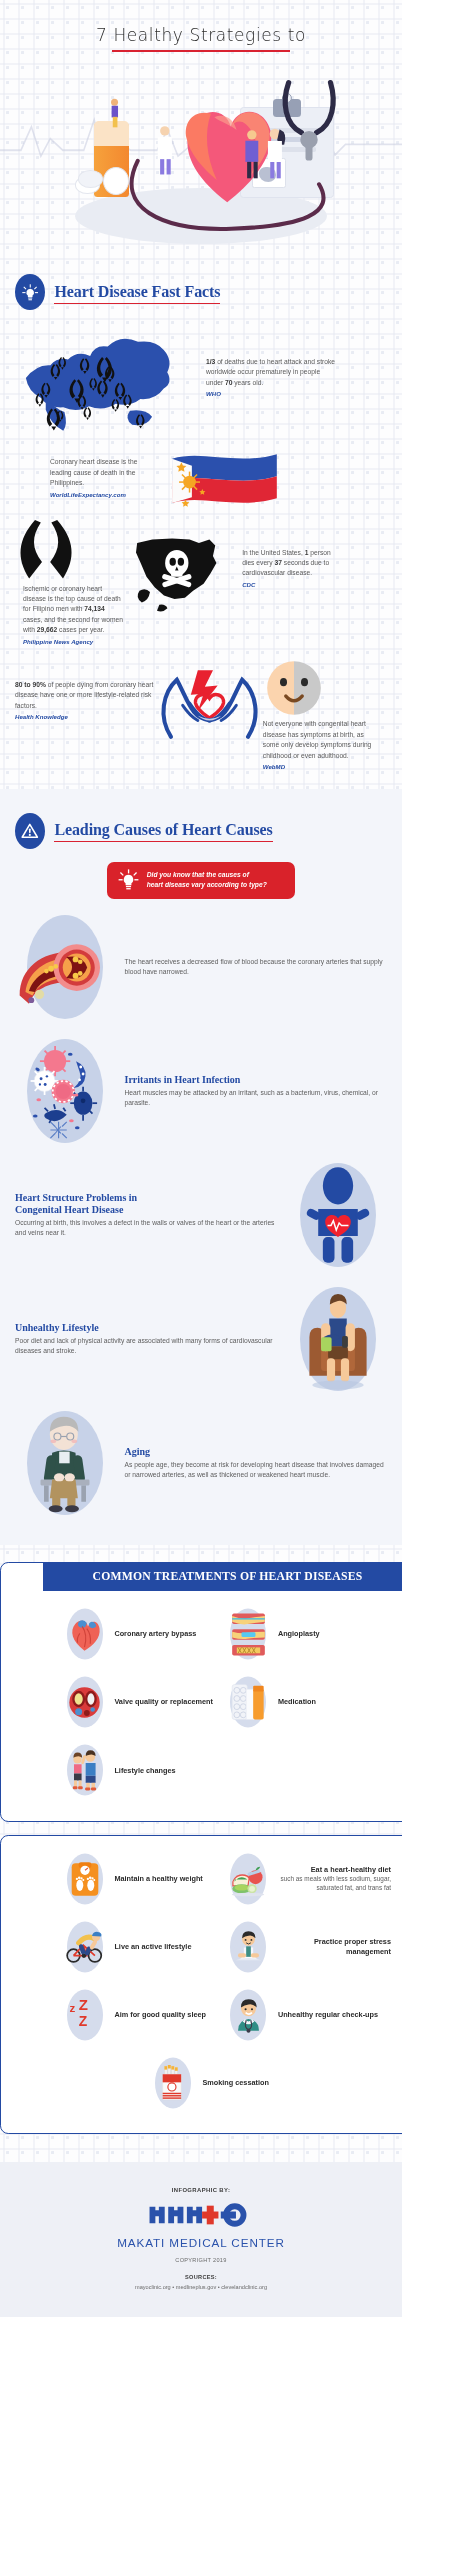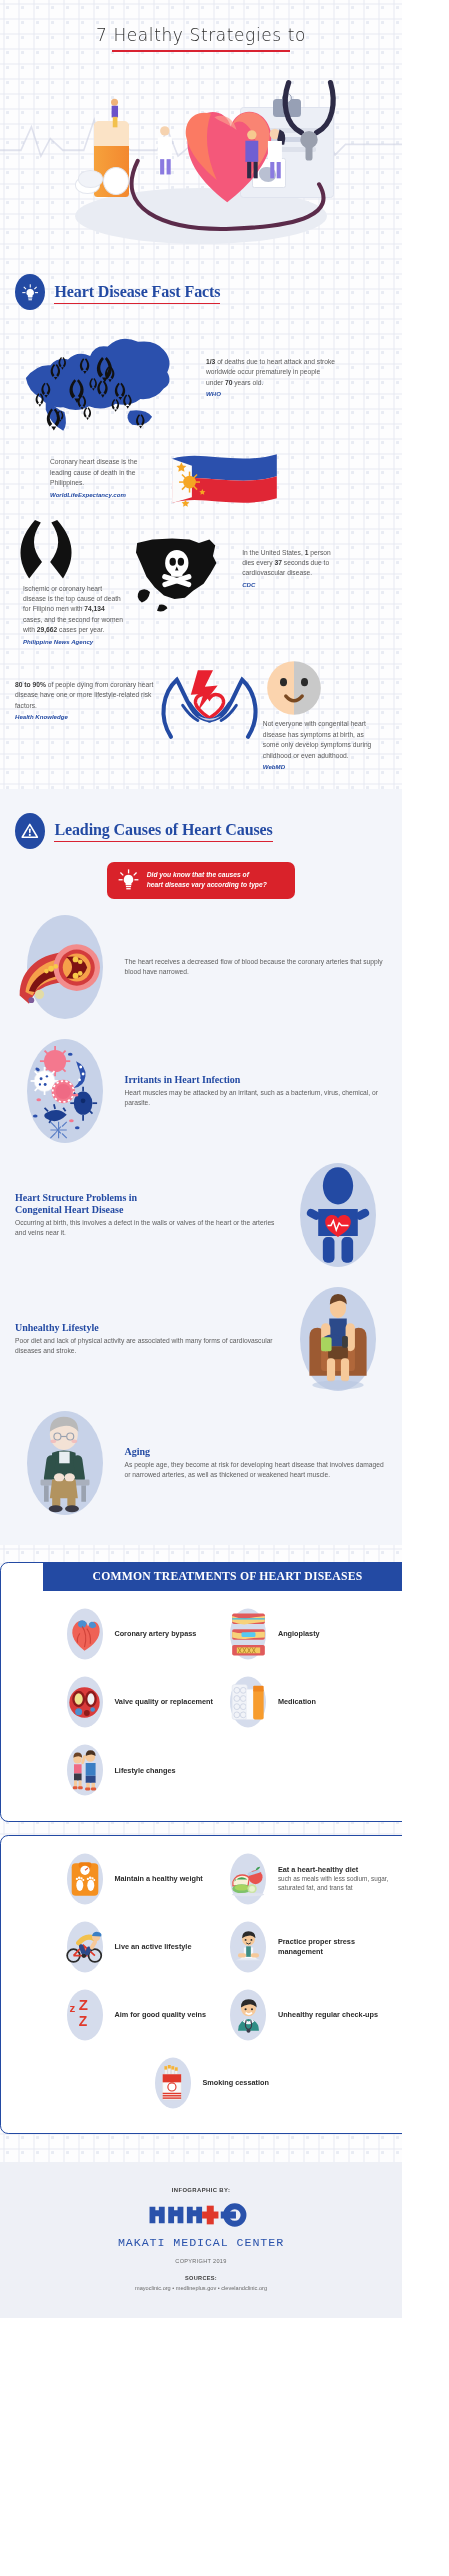--- a/index.html
+++ b/index.html
@@ -150,28 +150,28 @@
     font-size:11.7px;letter-spacing:0.2px;padding:7px 0 7.6px;
   }
   .panel-body{padding:10.5px 21px 15px;}
   .grid2{display:flex;flex-wrap:wrap;}
   .cell{width:50%;display:flex;align-items:center;gap:9.4px;padding:5.9px 0 8.2px;}
   .cell.full{width:100%;justify-content:flex-start;padding-left:88px;}
   .cell-ill{width:41px;height:54px;flex:0 0 auto;position:relative;
     display:flex;align-items:center;justify-content:center;}
   .cell-oval{position:absolute;left:50%;top:50%;transform:translate(-50%,-50%);
     width:36px;height:51px;border-radius:50%;background:#d5dcec;}
-  .cell-label{font-size:7.3px;font-weight:bold;color:#2b2b2b;line-height:1.35;}
+  .cell-label{font-size:7.3px;font-weight:bold;color:#2b2b2b;line-height:1.35;text-align:right;}
   .cell-sub{font-size:6.4px;font-weight:normal;color:#5d5d5d;line-height:1.38;display:block;margin-top:0.6px;}
 
   
   .footer{background:#eef0f6;padding:24.6px 0 27px;text-align:center;}
   .fb1{font-size:5.9px;font-weight:bold;color:#3c3c3c;letter-spacing:0.4px;}
   .mmc-logo{margin:8.2px auto 4.7px;width:111px;}
-  .mmc-name{font-size:11.7px;color:#2a52ab;letter-spacing:0.9px;font-family:Liberation Mono, monospace;}
+  .mmc-name{font-size:11.7px;color:#2a52ab;letter-spacing:0.9px;font-family:Liberation Sans, sans-serif;}
   .fcopy{font-size:5.6px;color:#6a6a6a;margin-top:8.2px;letter-spacing:0.3px;}
   .fsrc-h{font-size:5.6px;font-weight:bold;color:#3c3c3c;margin-top:10.5px;letter-spacing:0.3px;}
   .fsrc{font-size:5.6px;color:#6a6a6a;margin-top:4.1px;}
 </style>
 </head>
 <body>
 
 <div class="page">
 
   <div class="pattern-bg">
@@ -861,21 +861,21 @@
 
           <div class="cell">
             <div class="cell-ill">
               <div class="cell-oval"></div>
               <svg width="33" height="37" viewBox="0 0 56 64" style="position:relative">
                 <text x="2" y="26" font-family="Liberation Sans, sans-serif" font-size="20" font-weight="bold" fill="#e0392b">z</text>
                 <text x="18" y="22" font-family="Liberation Sans, sans-serif" font-size="26" font-weight="bold" fill="#e0392b">Z</text>
                 <text x="18" y="50" font-family="Liberation Sans, sans-serif" font-size="24" font-weight="bold" fill="#e0392b">Z</text>
               </svg>
             </div>
-            <div class="cell-label">Aim for good quality veins</div>
+            <div class="cell-label">Aim for good quality sleep</div>
           </div>
 
           <div class="cell">
             <div class="cell-ill">
               <div class="cell-oval"></div>
               <svg width="33" height="36" viewBox="0 0 56 62" style="position:relative">
                 <circle cx="28" cy="20" r="13" fill="#f6c99a"></circle>
                 <path d="M15 18 q0 -14 13 -14 q14 0 14 14 q-7 -7 -14 -5 q-7 1 -13 5z" fill="#2b2b2b"></path>
                 <circle cx="23" cy="21" r="1.8" fill="#2b2b2b"></circle>
                 <circle cx="34" cy="21" r="1.8" fill="#2b2b2b"></circle>

